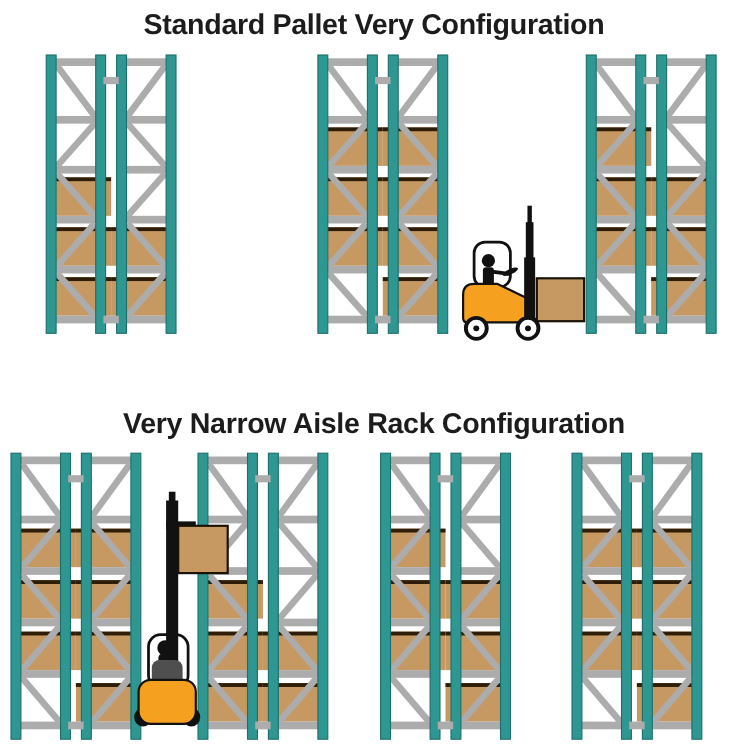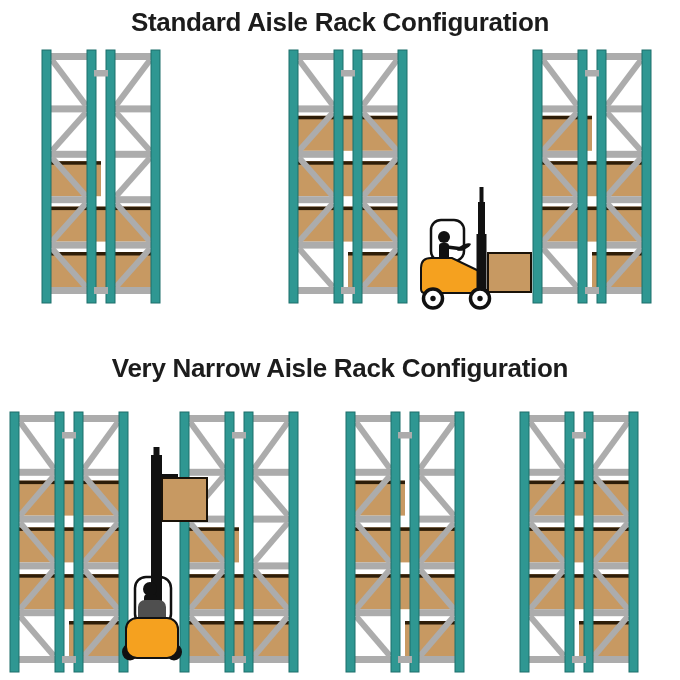--- a/index.html
+++ b/index.html
@@ -6,28 +6,28 @@
   .stage{
     position:relative;width:680px;height:680px;background:#ffffff;
     font-family:"Liberation Sans","DejaVu Sans",sans-serif;overflow:hidden;
   }
   .section-title{
     position:absolute;left:0;width:680px;text-align:center;
     color:#1c1c1c;font-size:26px;font-weight:600;letter-spacing:-0.3px;
     white-space:nowrap;
   }
   .title-standard{top:7px;}
-  .title-vna{top:353px;}
+  .title-vna{top:370px;}
   svg{position:absolute;left:0;top:0;}
 </style>
 </head>
 <body>
 
 <div class="stage">
-  <div class="section-title title-standard">Standard Aisle Rack Configuration</div>
+  <div class="section-title title-standard">Standard Pallet Very Configuration</div>
   <div class="section-title title-vna">Very Narrow Aisle Rack Configuration</div>
   <svg id="diagram" width="680" height="680" viewBox="0 0 680 680">
       <g>
         <g>
           <g>
             <g>
               <g>
                 <rect x="51" y="161.2" width="50" height="35" fill="#C79962"></rect>
                 <rect x="51" y="161.2" width="50" height="3.5" fill="#2E1D08"></rect>
               </g>

